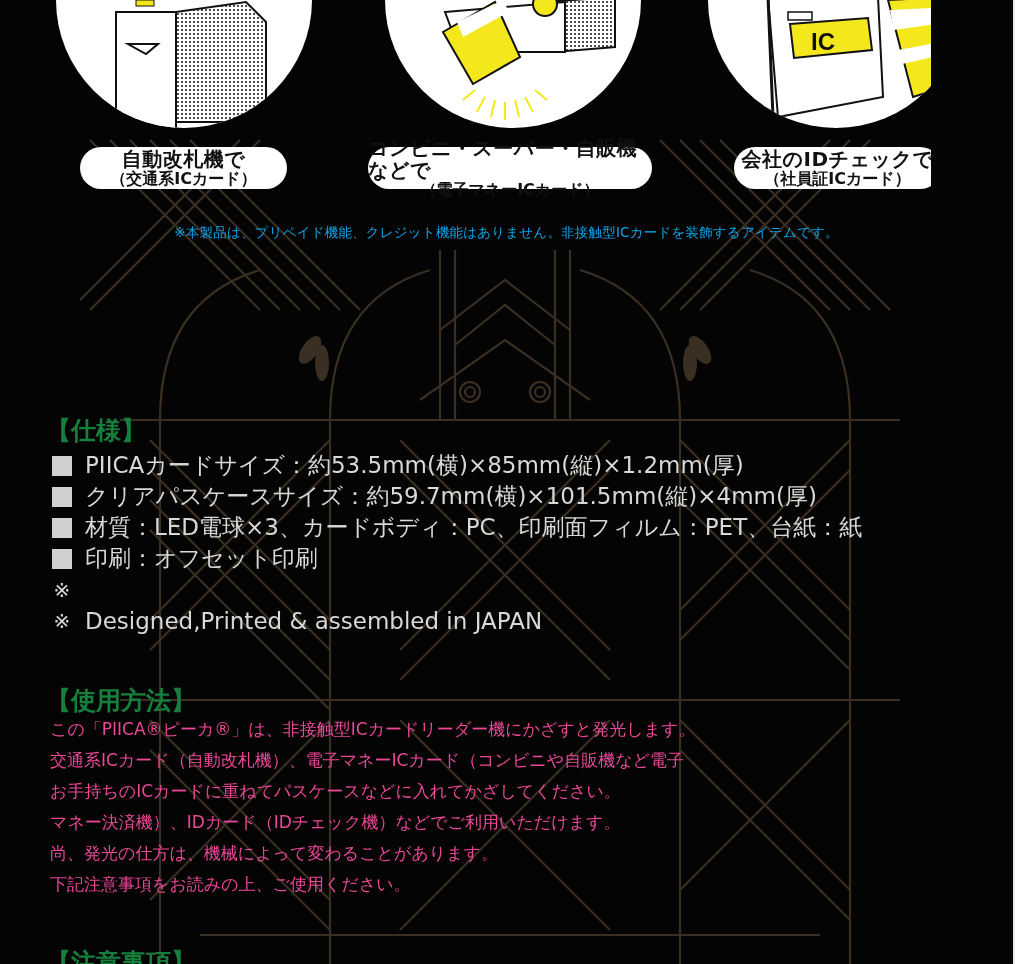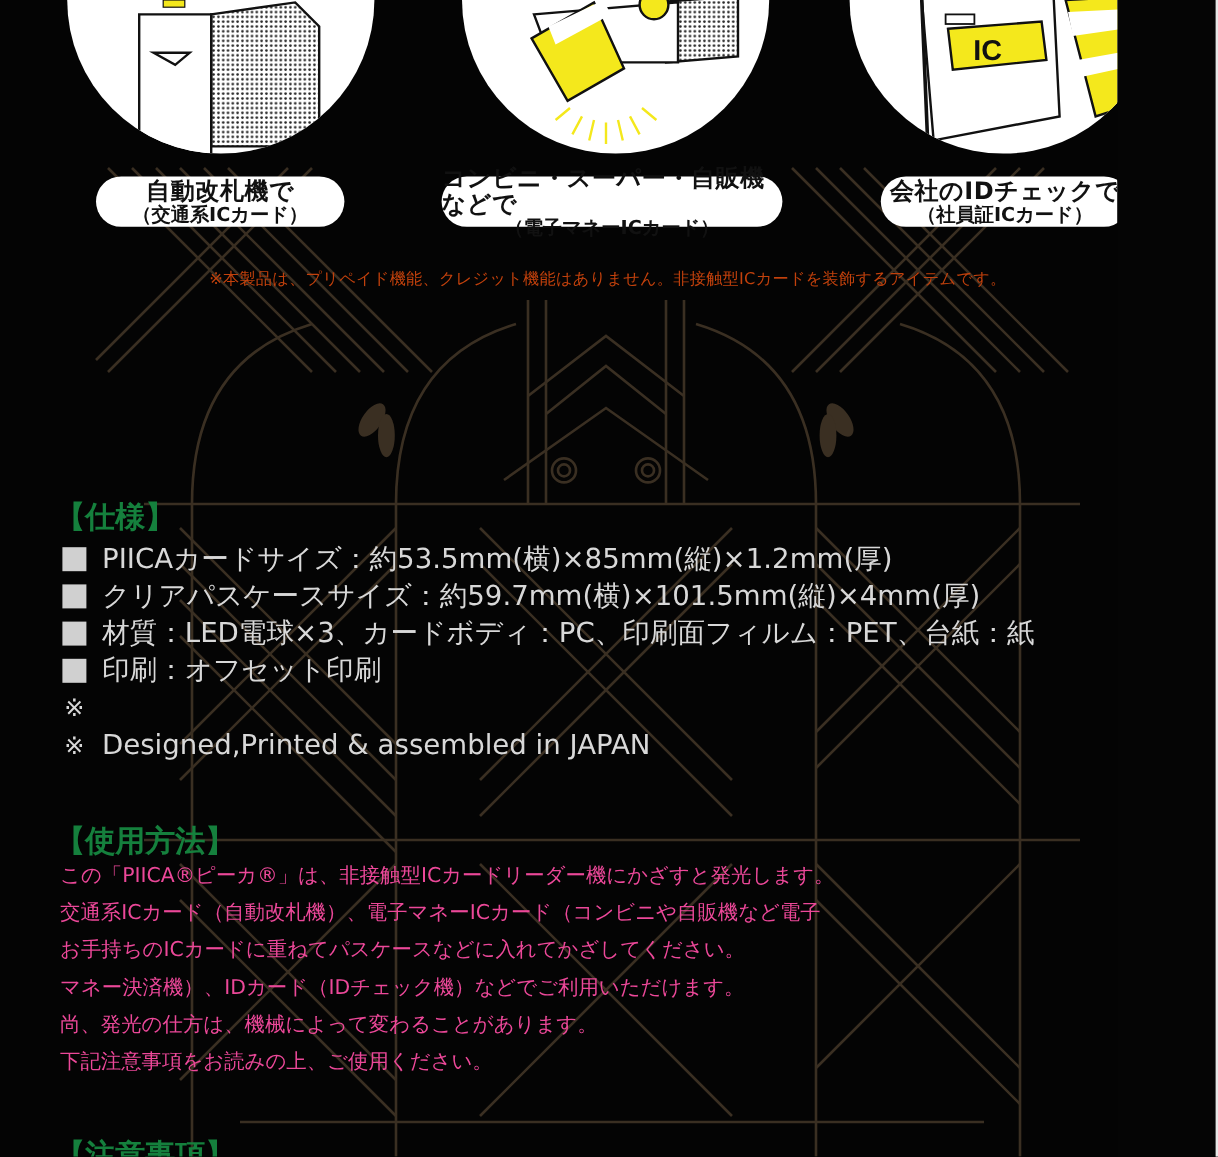--- a/index.html
+++ b/index.html
@@ -19,21 +19,21 @@
   .circle svg { position: absolute; left: 0; top: 0; }
   .pill {
     position: absolute; height: 42px; border-radius: 21px; background: #ffffff;
     display: flex; flex-direction: column; align-items: center; justify-content: center;
     color: #111; font-weight: bold; line-height: 1.1;
   }
   .pill .l1 { font-size: 20px; letter-spacing: 0.5px; }
   .pill .l2 { font-size: 16px; }
   .note {
     position: absolute; left: 0; width: 1013px; top: 224px; text-align: center;
-    color: #c2410c; font-size: 13.5px; letter-spacing: 0.2px;
+    color: #0ea5e9; font-size: 13.5px; letter-spacing: 0.2px;
   }
   .section-title {
     position: absolute; left: 46px; color: #15803d; font-weight: bold; font-size: 25px;
   }
   .spec-list { position: absolute; left: 52px; top: 450px; color: #d8d8d8; font-size: 23px; }
   .spec-row { height: 31px; display: flex; align-items: center; white-space: nowrap; }
   .sq { display: inline-block; width: 20px; height: 20px; background: #d0d0d0; margin-right: 13px; }
   .kome { display: inline-block; width: 20px; margin-right: 13px; text-align: center; font-size: 20px; }
   .usage { position: absolute; left: 50px; top: 718px; color: #ec4899; font-size: 17px; }
   .usage div { height: 31px; white-space: nowrap; }

